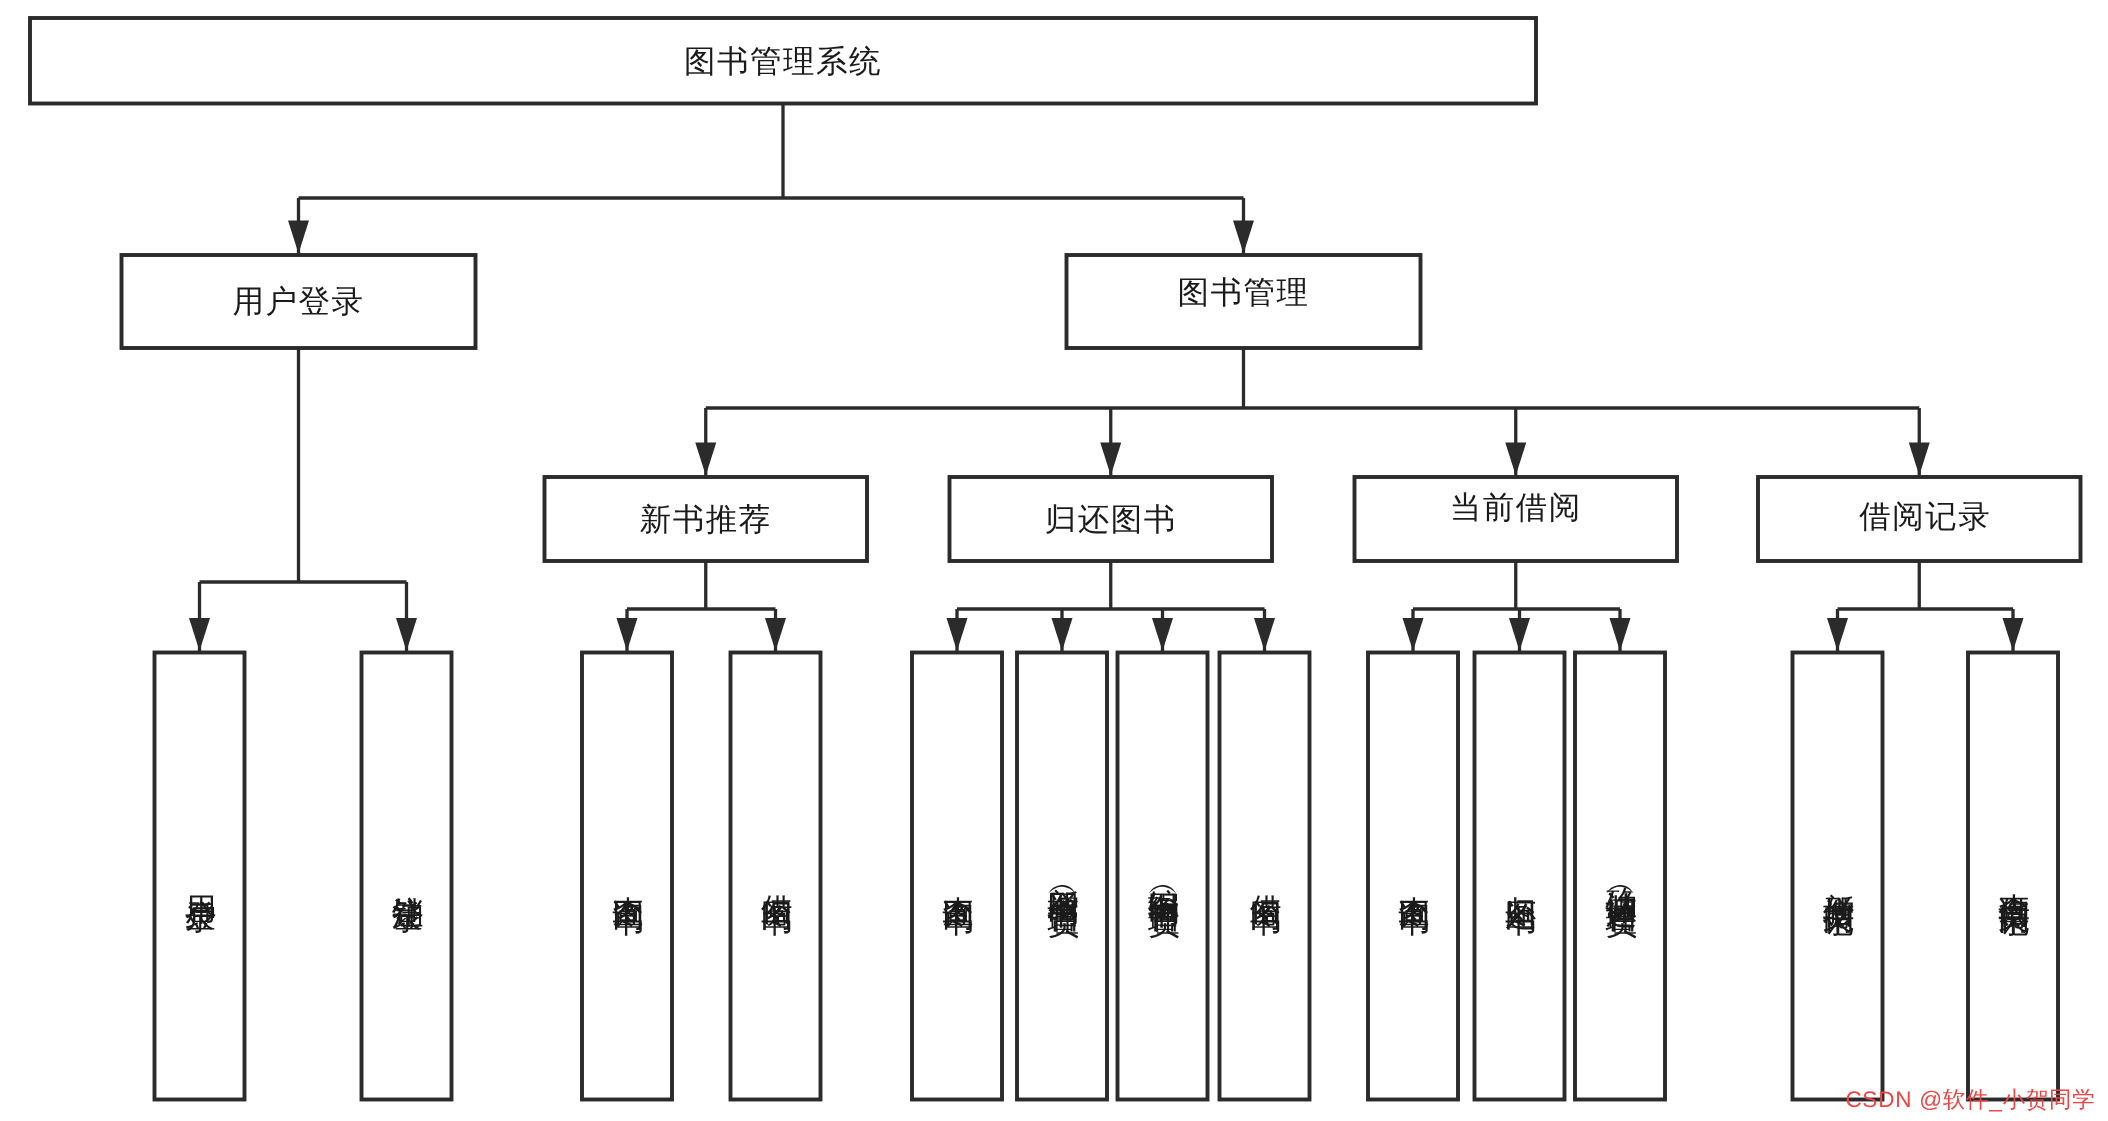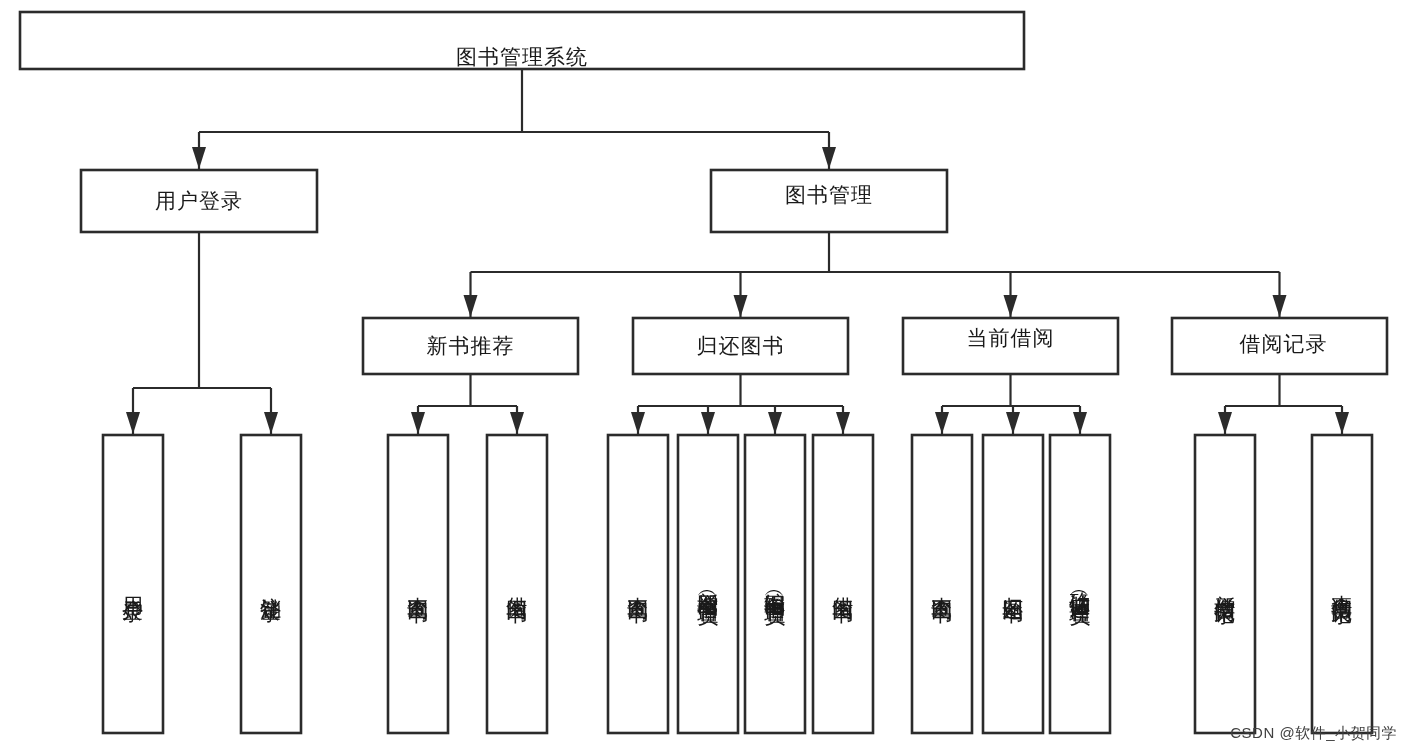--- a/index.html
+++ b/index.html
@@ -10,21 +10,21 @@
   #diagram-root{position:relative;width:1405px;height:747px;background:#fff;}
   svg#diagram-svg{position:absolute;left:0;top:0;width:1405px;height:747px;display:block;}
   .node-box{
     fill:#ffffff;stroke:#2b2b2b;stroke-width:2.6;
   }
   .conn{stroke:#2b2b2b;stroke-width:2.2;fill:none;}
   .arrow-head{fill:#2b2b2b;stroke:none;}
   .watermark{
     position:absolute;
     right:8px;bottom:4px;
-    color:#404040;
+    color:#ef4444;
     font-size:15px;
     font-family:"Liberation Sans","DejaVu Sans",sans-serif;
     white-space:nowrap;
     letter-spacing:0.5px;
   }
   .vtext-wrap{
     position:absolute;
     display:flex;
     align-items:center;
     justify-content:center;
@@ -124,21 +124,21 @@
         <rect x="745" y="435" width="60" height="298" class="node-box"></rect>
         <rect x="813" y="435" width="60" height="298" class="node-box"></rect>
         <rect x="912" y="435" width="60" height="298" class="node-box"></rect>
         <rect x="983" y="435" width="60" height="298" class="node-box"></rect>
         <rect x="1050" y="435" width="60" height="298" class="node-box"></rect>
         <rect x="1195" y="435" width="60" height="298" class="node-box"></rect>
         <rect x="1312" y="435" width="60" height="298" class="node-box"></rect>
       </g>
   </svg>
   <div id="labels-layer">
-      <div class="htext-wrap" style="left: 20px; top: 28px; width: 1004px; height: 57px; text-align: right;">图书管理系统</div>
+      <div class="htext-wrap" style="left: 20px; top: 12px; width: 1004px; height: 57px; text-align: right;">图书管理系统</div>
       <div class="htext-wrap" style="left: 81px; top: 170px; width: 236px; height: 62px;">用户登录</div>
       <div class="htext-wrap" style="left: 711px; top: 170px; width: 236px; height: 50px; text-align: right;">图书管理</div>
       <div class="htext-wrap" style="left: 363px; top: 318px; width: 215px; height: 56px;">新书推荐</div>
       <div class="htext-wrap" style="left: 633px; top: 318px; width: 215px; height: 56px;">归还图书</div>
       <div class="htext-wrap" style="left: 903px; top: 318px; width: 215px; height: 40px;">当前借阅</div>
       <div class="htext-wrap" style="left: 1176px; top: 318px; width: 215px; height: 52px;">借阅记录</div>
       <div class="vtext-wrap" style="left: 103px; top: 435px; width: 60px; height: 298px;">
         <div class="vtext">用户登录</div>
       </div>
       <div class="vtext-wrap" style="left: 241px; top: 435px; width: 60px; height: 298px;">

